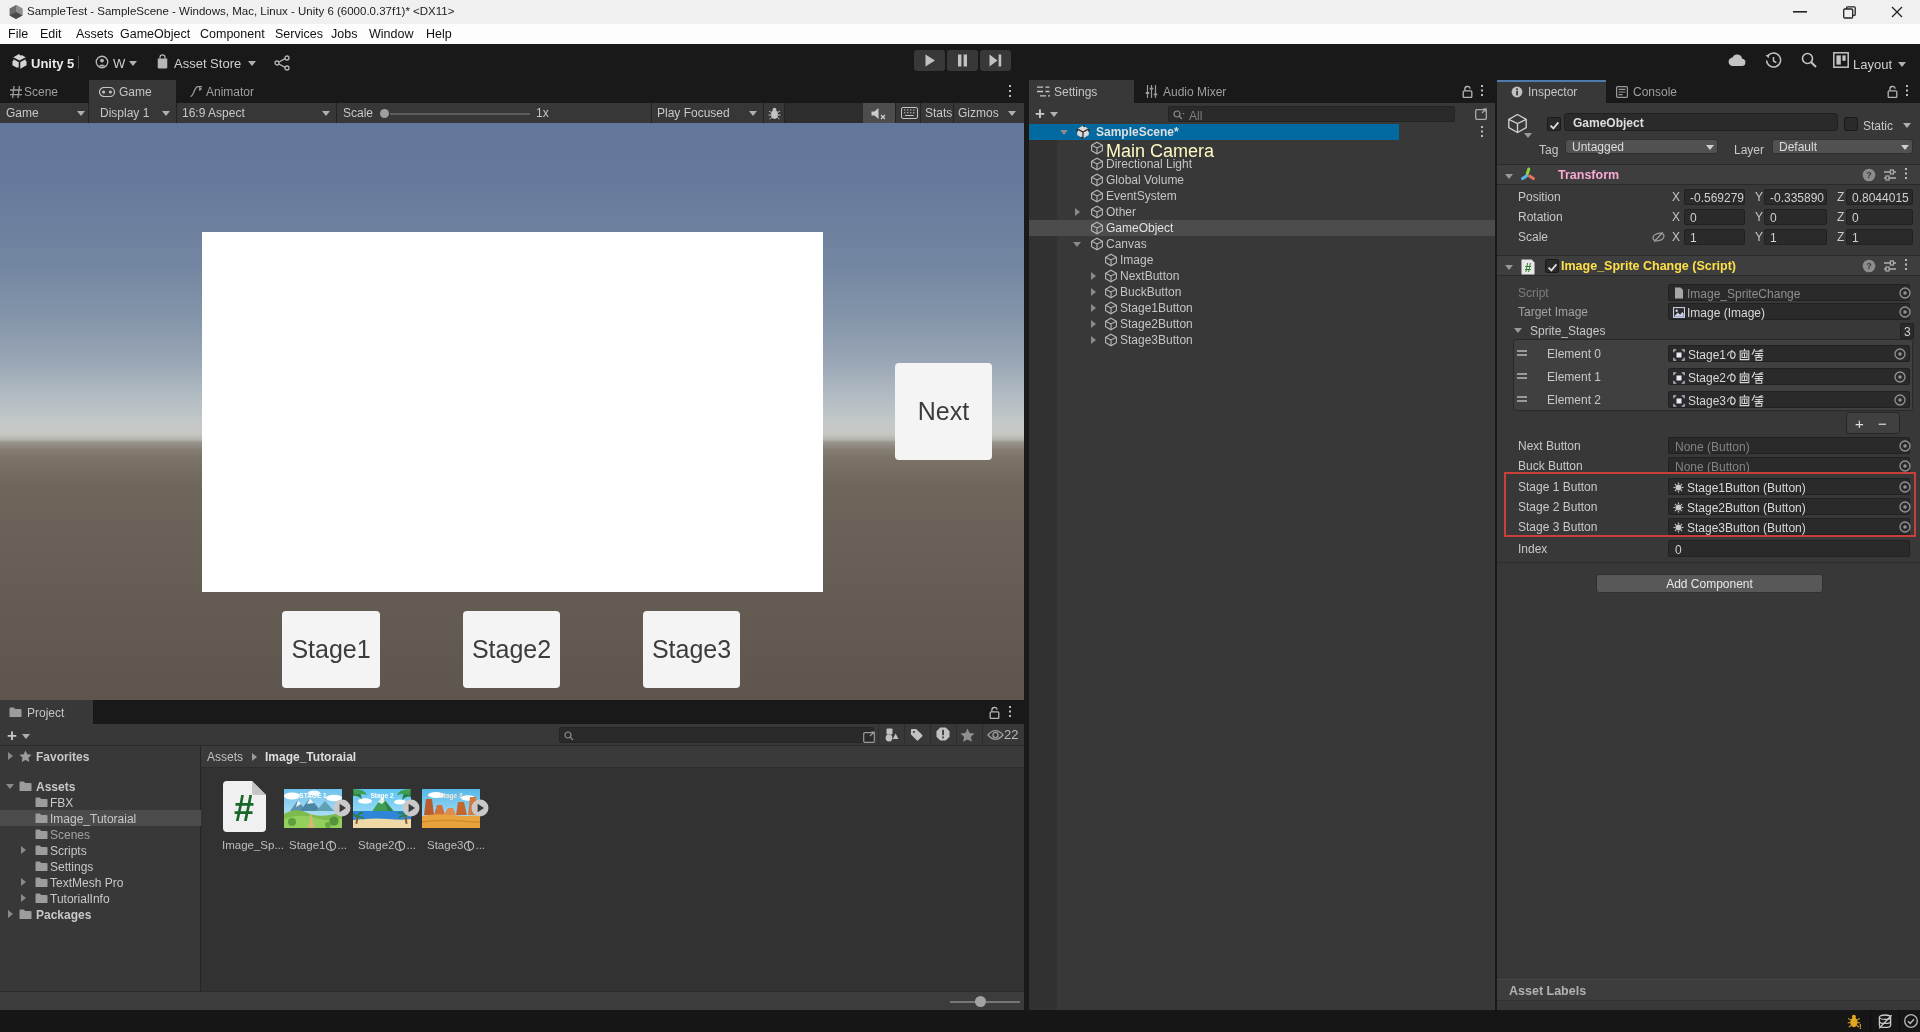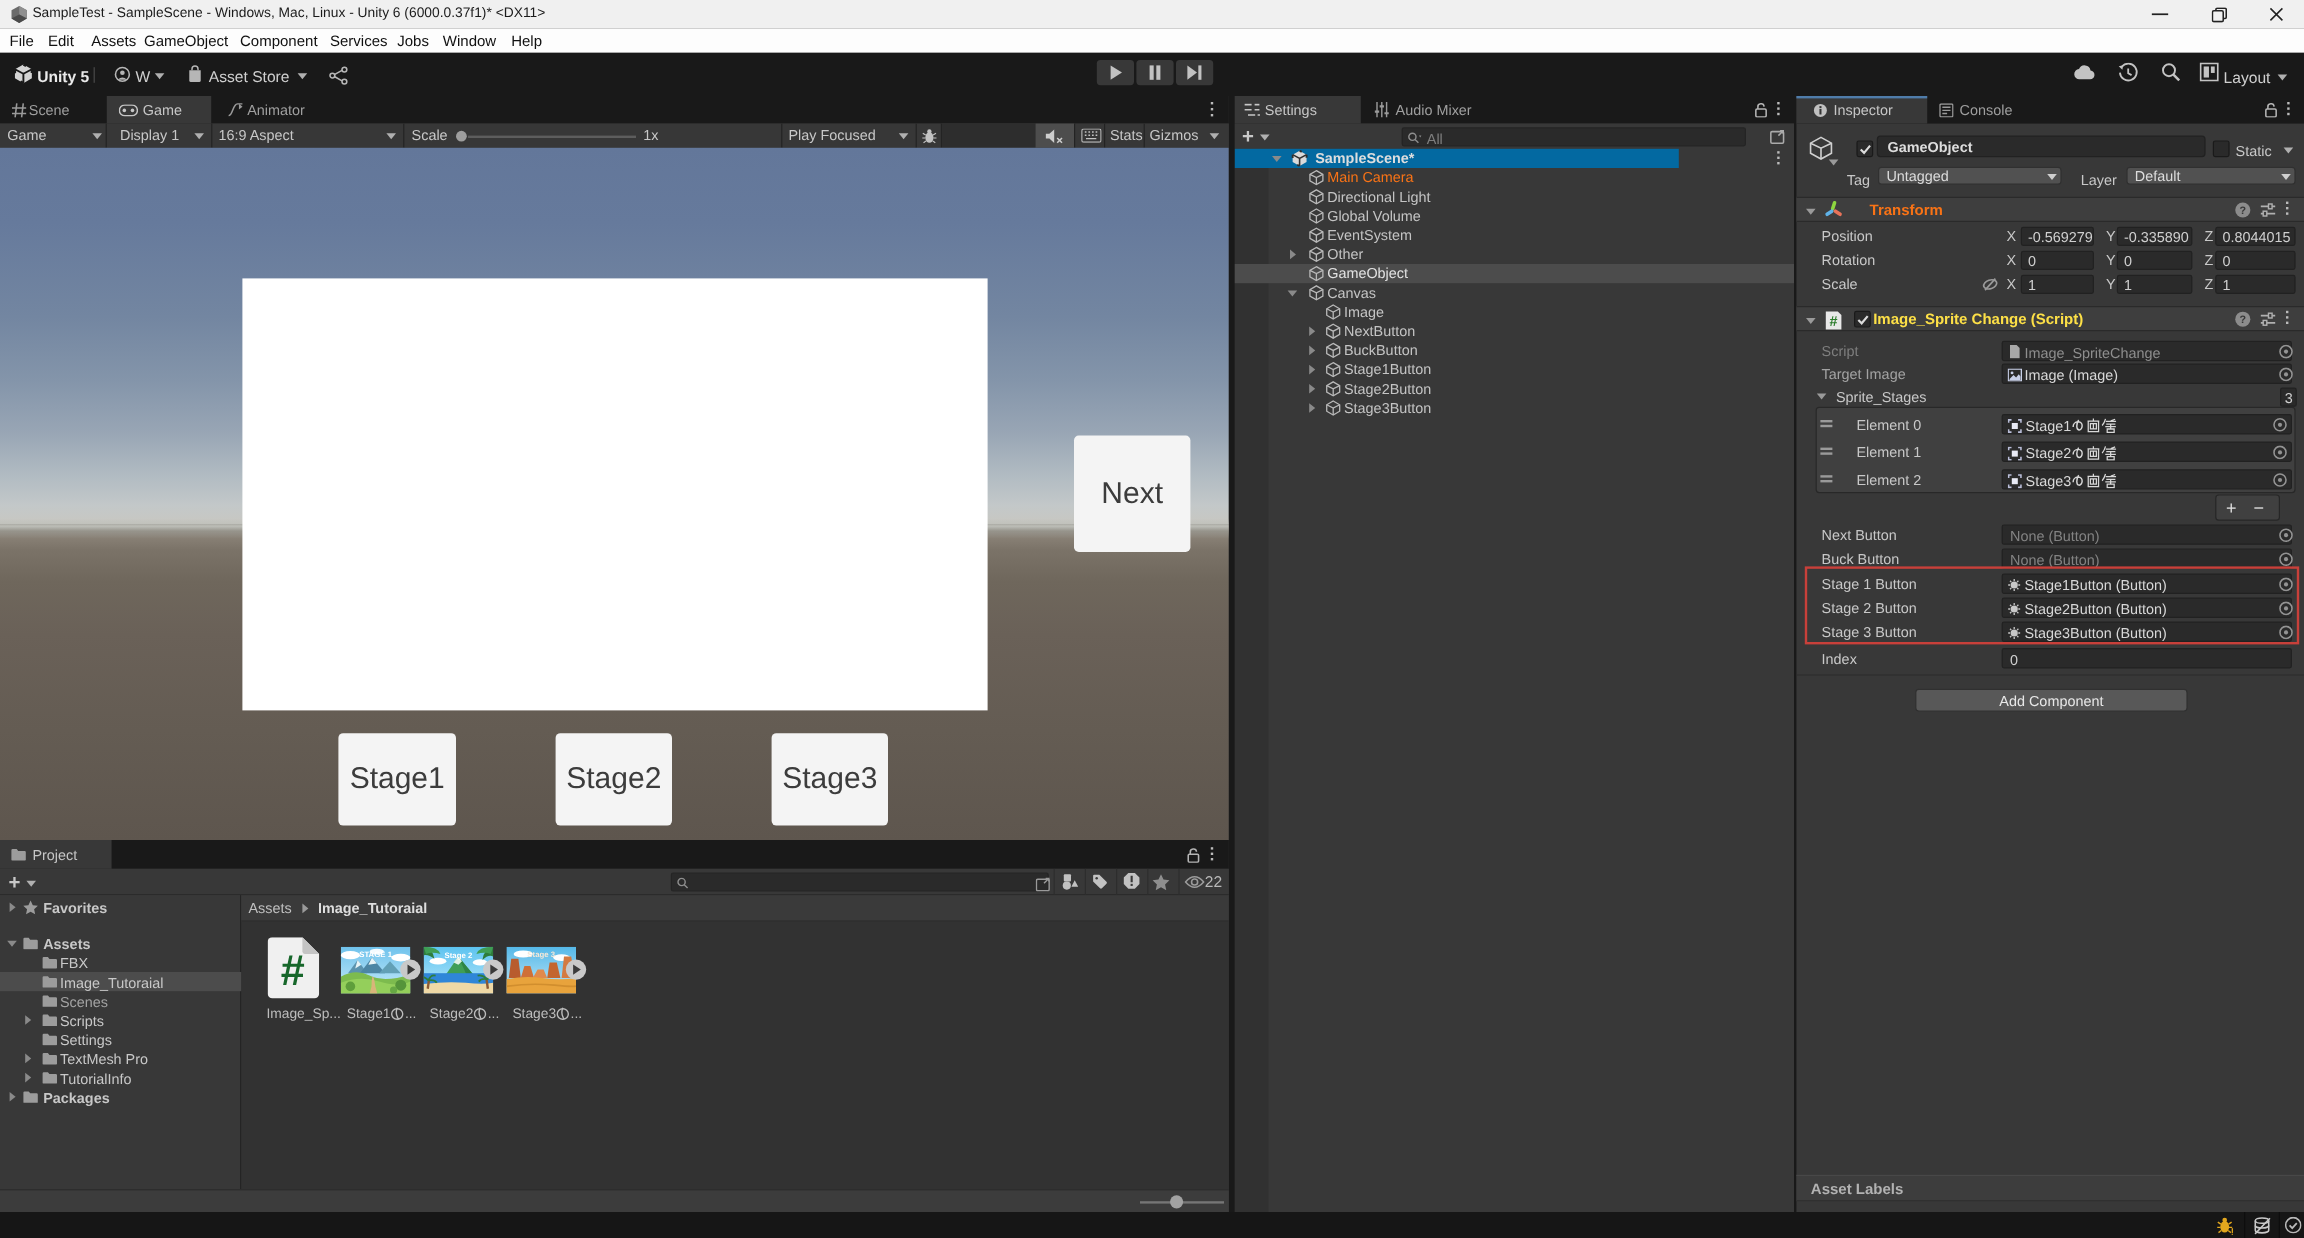--- a/index.html
+++ b/index.html
@@ -514,21 +514,21 @@
         <path d="M1.2 3.9 L7 7 L12.8 3.9 M7 7 L7 13.4" fill="none" stroke="#2f2f2f" stroke-width="1.3"></path>
         <path d="M7 0.6 L8.8 1.6 M12.8 6.5 v-2.6 M1.2 4 v2.6 M5 12.3 l2 1.1" fill="none" stroke="#2f2f2f" stroke-width="1.6"></path>
       </svg>
       <span class="abs" style="left:67px;top:1px;font-size:12px;font-weight:bold;color:#dedede">SampleScene*</span>
       <div class="abs" style="left:452px;top:2px;width:2px;height:2px;background:#bbb;box-shadow:0 4.5px #bbb,0 9px #bbb"></div>
     </div>
     <div id="hrows" class="abs" style="top:60px;left:0;width:466px">
       <svg class="abs" style="left:61px;top:1px" width="14" height="14" viewBox="0 0 14 14">
           <use href="#cube"></use>
         </svg>
-      <span class="abs" style="left:77px;top:1px;font-size:12px;color:#f97316">Main Camera</span>
+      <span class="abs" style="left:77px;top:1px;font-size:18px;color:#fef9c3">Main Camera</span>
       <svg class="abs" style="left:61px;top:17px" width="14" height="14" viewBox="0 0 14 14">
           <use href="#cube"></use>
         </svg>
       <span class="abs" style="left:77px;top:17px;font-size:12px;color:#c4c4c4">Directional Light</span>
       <svg class="abs" style="left:61px;top:33px" width="14" height="14" viewBox="0 0 14 14">
           <use href="#cube"></use>
         </svg>
       <span class="abs" style="left:77px;top:33px;font-size:12px;color:#c4c4c4">Global Volume</span>
       <svg class="abs" style="left:61px;top:49px" width="14" height="14" viewBox="0 0 14 14">
           <use href="#cube"></use>
@@ -627,21 +627,21 @@
       <div class="car abs" style="left:128px;top:5px;border-top-color:#cfcfcf"></div>
     </div>
 
     <div class="abs comphead" style="left:0;top:84px">
       <div class="car abs" style="left:8px;top:9px;border-top-color:#9a9a9a"></div>
       <svg class="abs" style="left:22px;top:1px" width="18" height="18" viewBox="0 0 18 18">
         <path d="M8.2 8 L9.8 3" stroke="#8ed63f" stroke-width="3" stroke-linecap="round"></path>
         <path d="M7.5 10 L3.6 12.6" stroke="#5fb2e8" stroke-width="3" stroke-linecap="round"></path>
         <path d="M10.5 10 L14.4 12.6" stroke="#e8735a" stroke-width="3" stroke-linecap="round"></path>
       </svg>
-      <span class="abs" style="left:61px;top:3px;font-size:12.5px;font-weight:bold;color:#f97316">Transform</span>
+      <span class="abs" style="left:61px;top:3px;font-size:12.5px;font-weight:bold;color:#f9a8d4">Transform</span>
       <svg class="abs" style="left:365px;top:3px" width="14" height="14" viewBox="0 0 14 14">
           <circle cx="7" cy="7" r="6.3" fill="#8c8c8c"></circle>
           <text x="7" y="10.2" font-size="9" font-weight="bold" fill="#383838" text-anchor="middle">?</text>
         </svg>
       <svg class="abs" style="left:386px;top:3px" width="14" height="14" viewBox="0 0 14 14">
         <path d="M1 4 h12 M1 10 h12" stroke="#b0b0b0" stroke-width="1.4"></path>
         <rect x="7.4" y="2" width="3" height="4" fill="#3e3e3e" stroke="#b0b0b0" stroke-width="1.2"></rect>
         <rect x="3" y="8" width="3" height="4" fill="#3e3e3e" stroke="#b0b0b0" stroke-width="1.2"></rect>
       </svg>
       <div class="abs" style="left:408px;top:3px;width:2px;height:2px;background:#bbb;box-shadow:0 4.5px #bbb,0 9px #bbb"></div>

